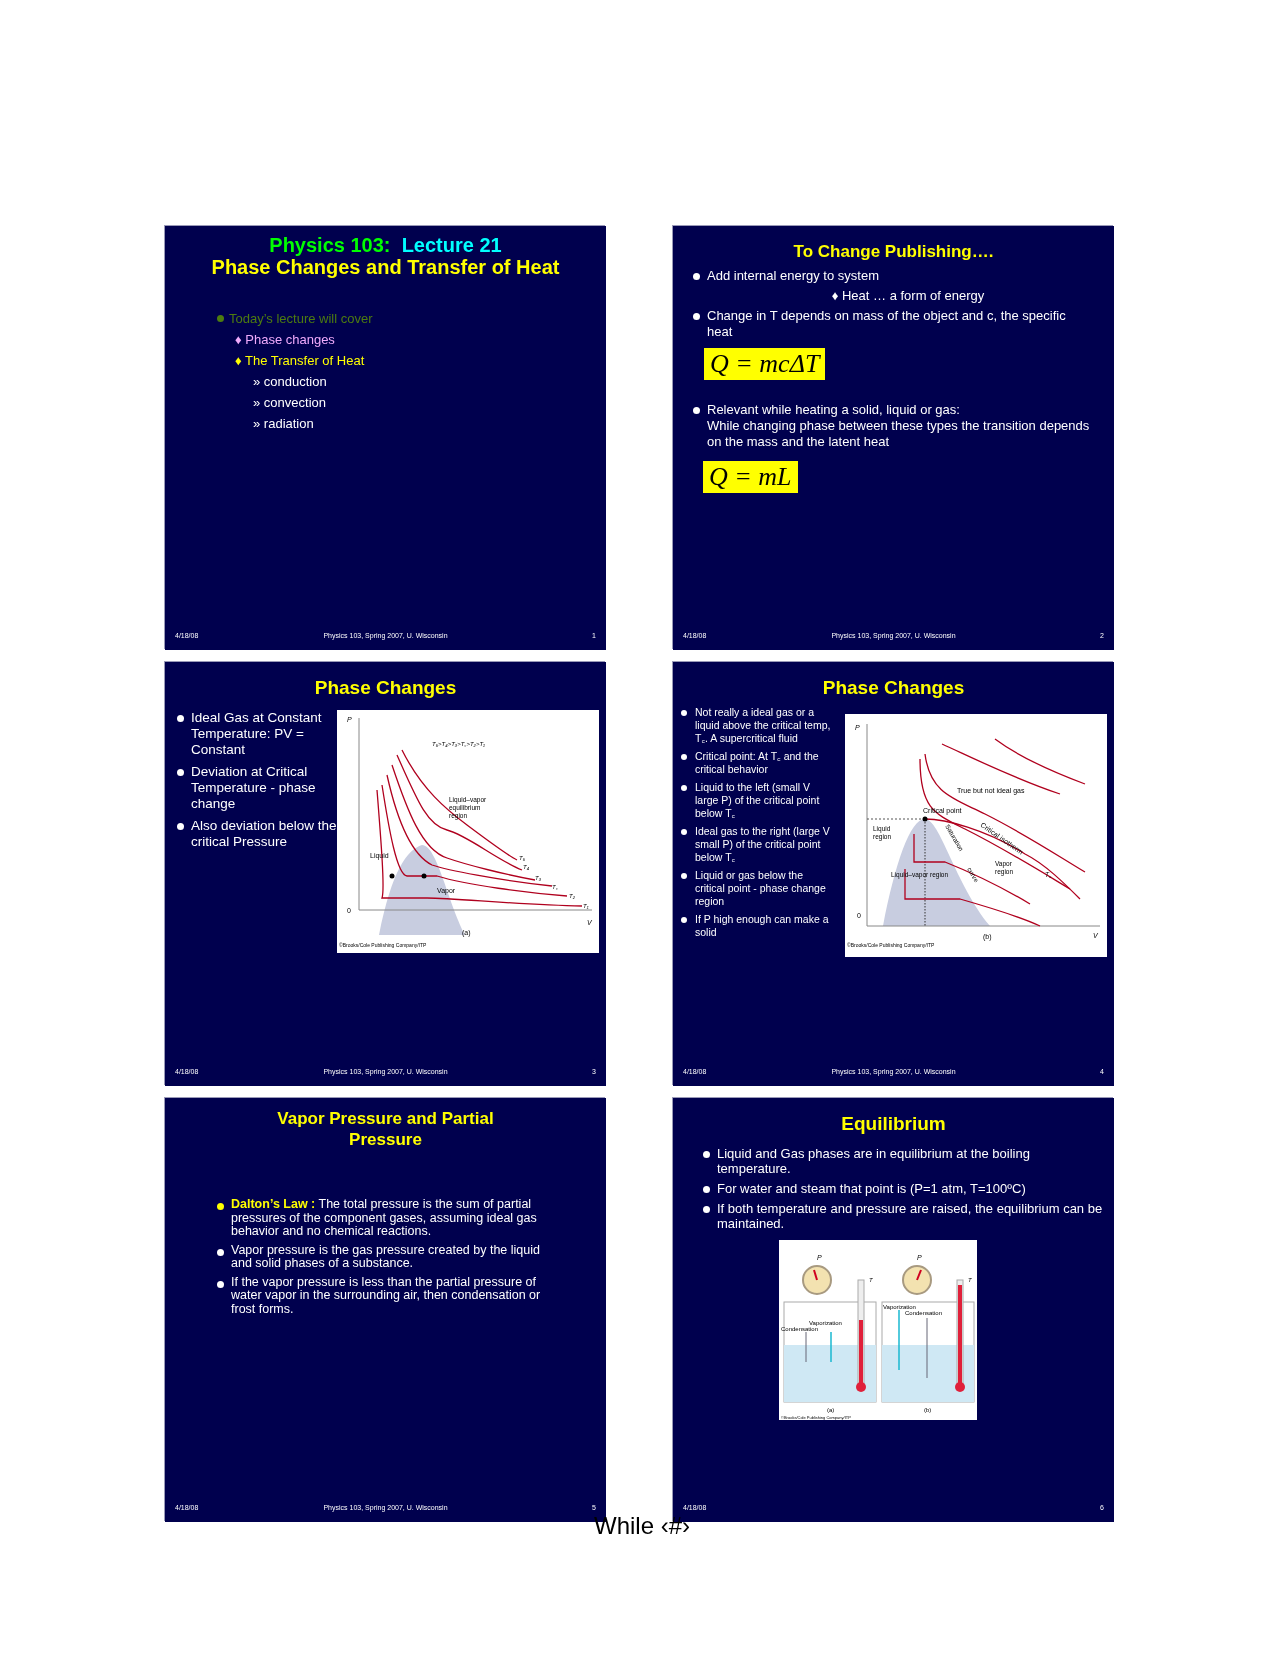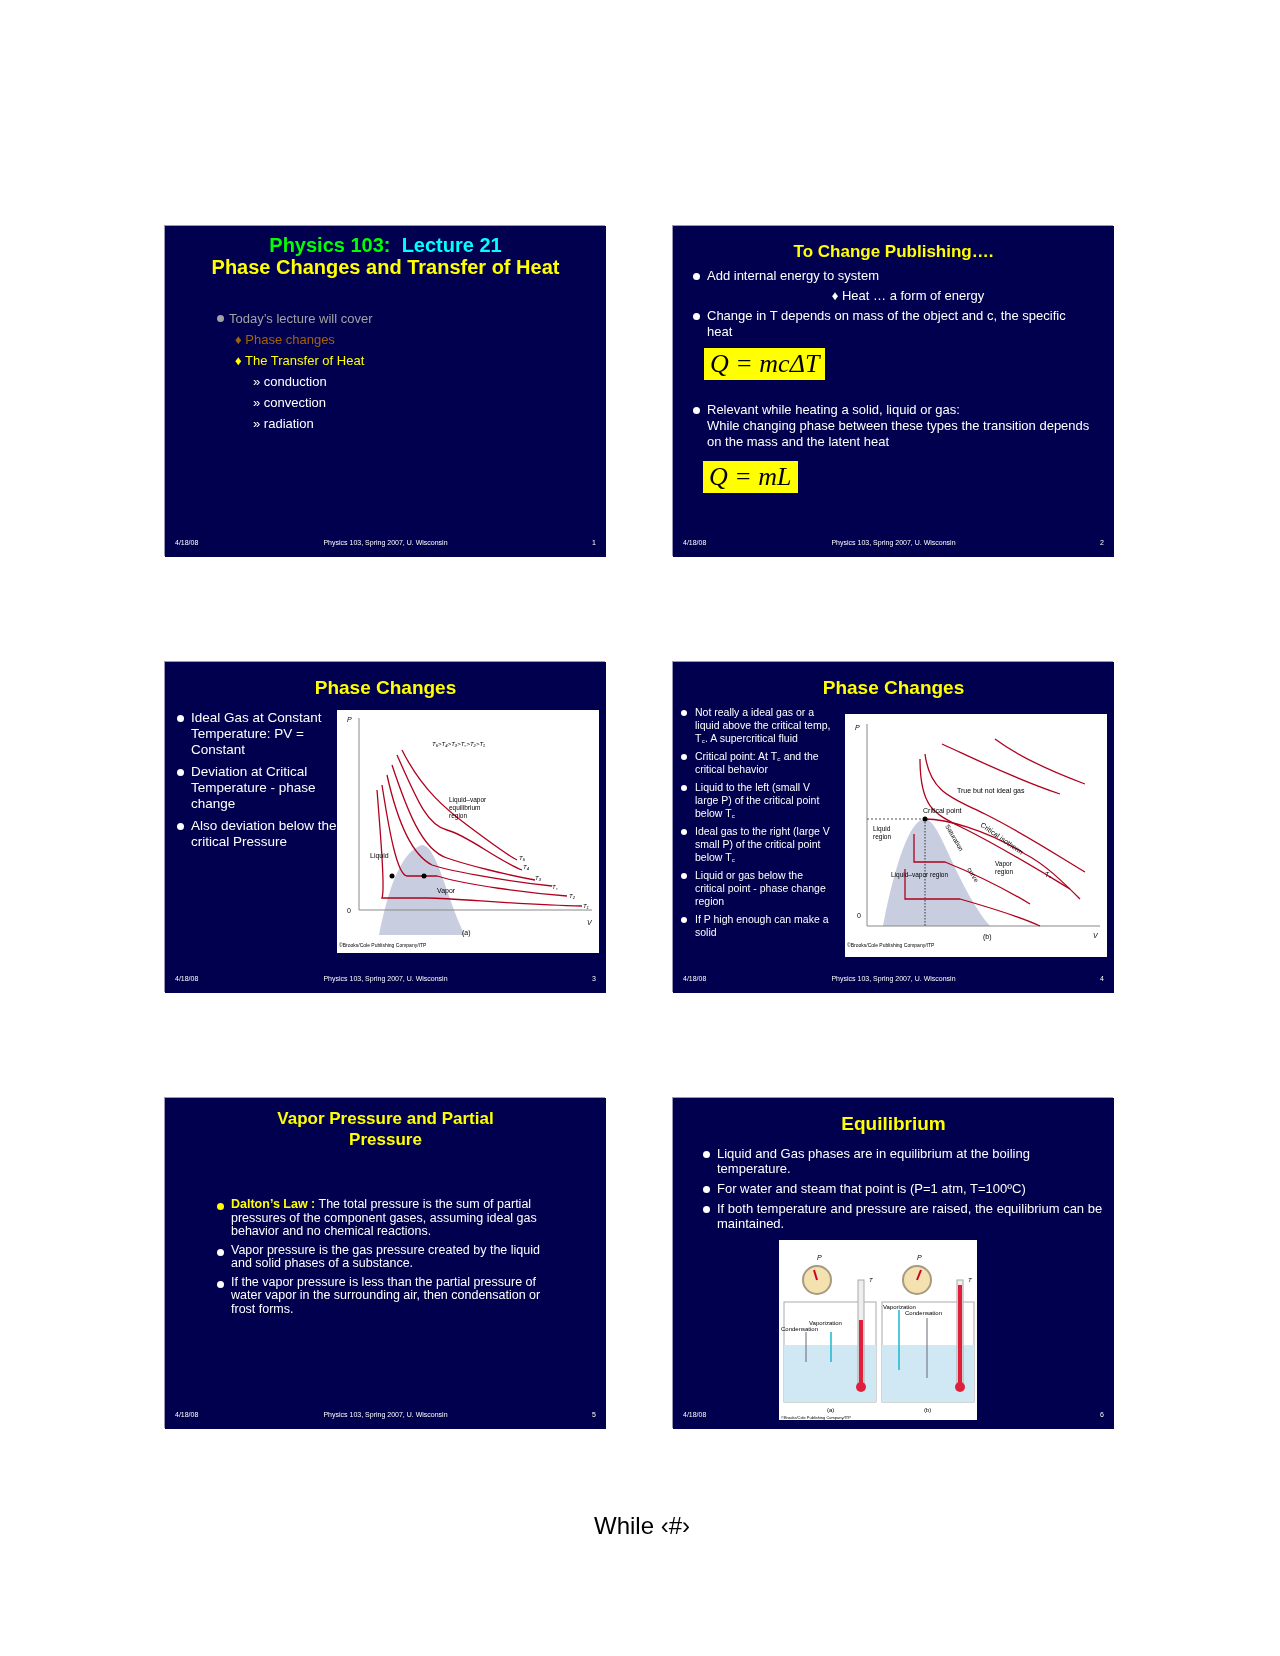--- a/index.html
+++ b/index.html
@@ -1,17 +1,17 @@
 <!DOCTYPE html>
 <html><head>
 <meta charset="utf-8">
 <style>
   html, body { margin:0; padding:0; background:#ffffff; }
   body { width:1280px; height:1656px; position:relative; overflow:hidden; font-family:"Liberation Sans", sans-serif; }
-  .slide { position:absolute; width:441px; height:331px; background:#00004e; box-shadow:-1px -1px 0 #9a9ab8; overflow:hidden; color:#ffffff; }
+  .slide { position:absolute; width:441px; height:424px; background:#00004e; box-shadow:-1px -1px 0 #9a9ab8; overflow:hidden; color:#ffffff; }
   .s-title { position:absolute; left:0; right:0; text-align:center; color:#ffff00; font-weight:bold; font-size:19px; line-height:22px; }
   .footer { position:absolute; bottom:8px; left:0; right:0; height:10px; font-size:7px; color:#ffffff; }
   .footer .date { position:absolute; left:10px; }
   .footer .course { position:absolute; left:0; right:0; text-align:center; }
   .footer .num { position:absolute; right:10px; }
   .bl { position:absolute; font-size:13px; line-height:15px; }
   .dot { display:inline-block; width:7px; height:7px; border-radius:50%; background:currentColor; margin-right:5px; vertical-align:1px; }
   .item { position:relative; padding-left:14px; }
   .item .dot { position:absolute; left:0; top:5px; }
   .eq { position:absolute; background:#ffff00; color:#000000; font-family:"Liberation Serif", serif; font-style:italic; font-size:26px; line-height:32px; padding:0 6px; }
@@ -22,22 +22,22 @@
 </head>
 <body>
 
 <div class="slide" style="left:165px;top:226px;">
   <div class="s-title" style="top:8px;font-size:20px;">
     <span style="color:#00ff00">Physics 103:</span>&nbsp;
     <span style="color:#00ffff">Lecture 21</span><br>
     <span>Phase Changes and Transfer of Heat</span>
   </div>
   <div class="bl" style="left:52px;top:82px;font-size:13px;line-height:21px;">
-    <div style="color:#a3a3a3"><span class="dot"></span><span>Today’s lecture will cover</span></div>
-    <div style="color:#a16207;padding-left:18px;"><span>♦ </span><span>Phase changes</span></div>
+    <div style="color:#4d7c0f"><span class="dot"></span><span>Today’s lecture will cover</span></div>
+    <div style="color:#f0abfc;padding-left:18px;"><span>♦ </span><span>Phase changes</span></div>
     <div style="color:#ffff00;padding-left:18px;"><span>♦ </span><span>The Transfer of Heat</span></div>
     <div style="padding-left:36px;">» conduction</div>
     <div style="padding-left:36px;">» convection</div>
     <div style="padding-left:36px;">» radiation</div>
   </div>
   <div class="footer">
     <span class="date">4/18/08</span>
     <span class="course">Physics 103, Spring 2007, U. Wisconsin</span>
     <span class="num">1</span>
   </div>

